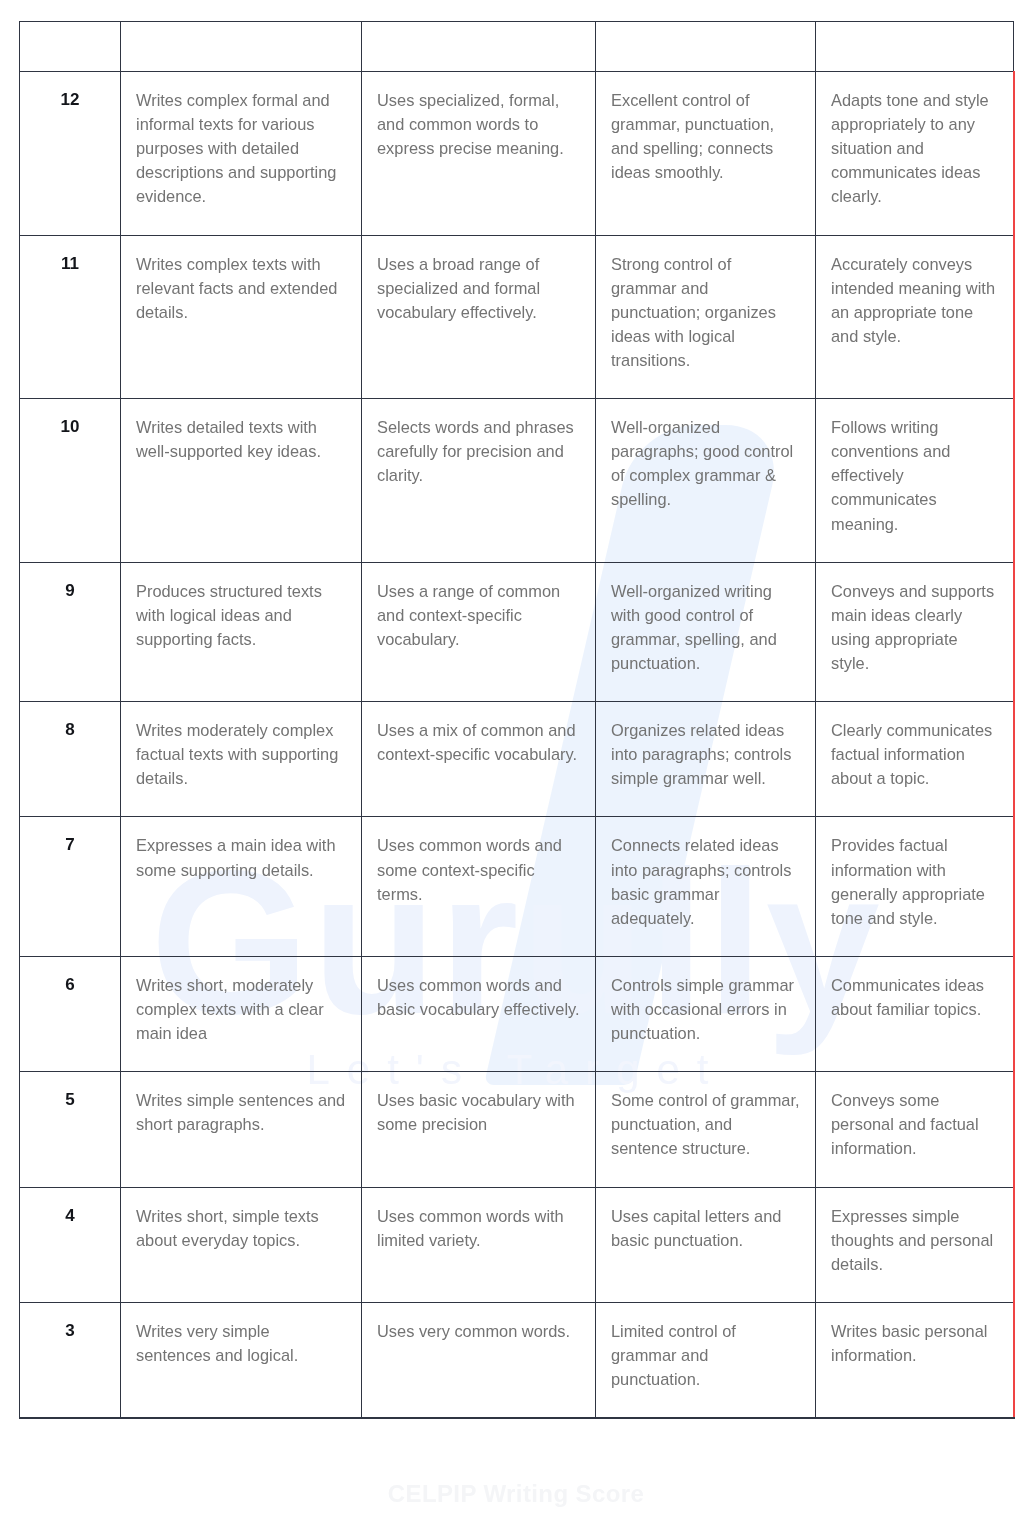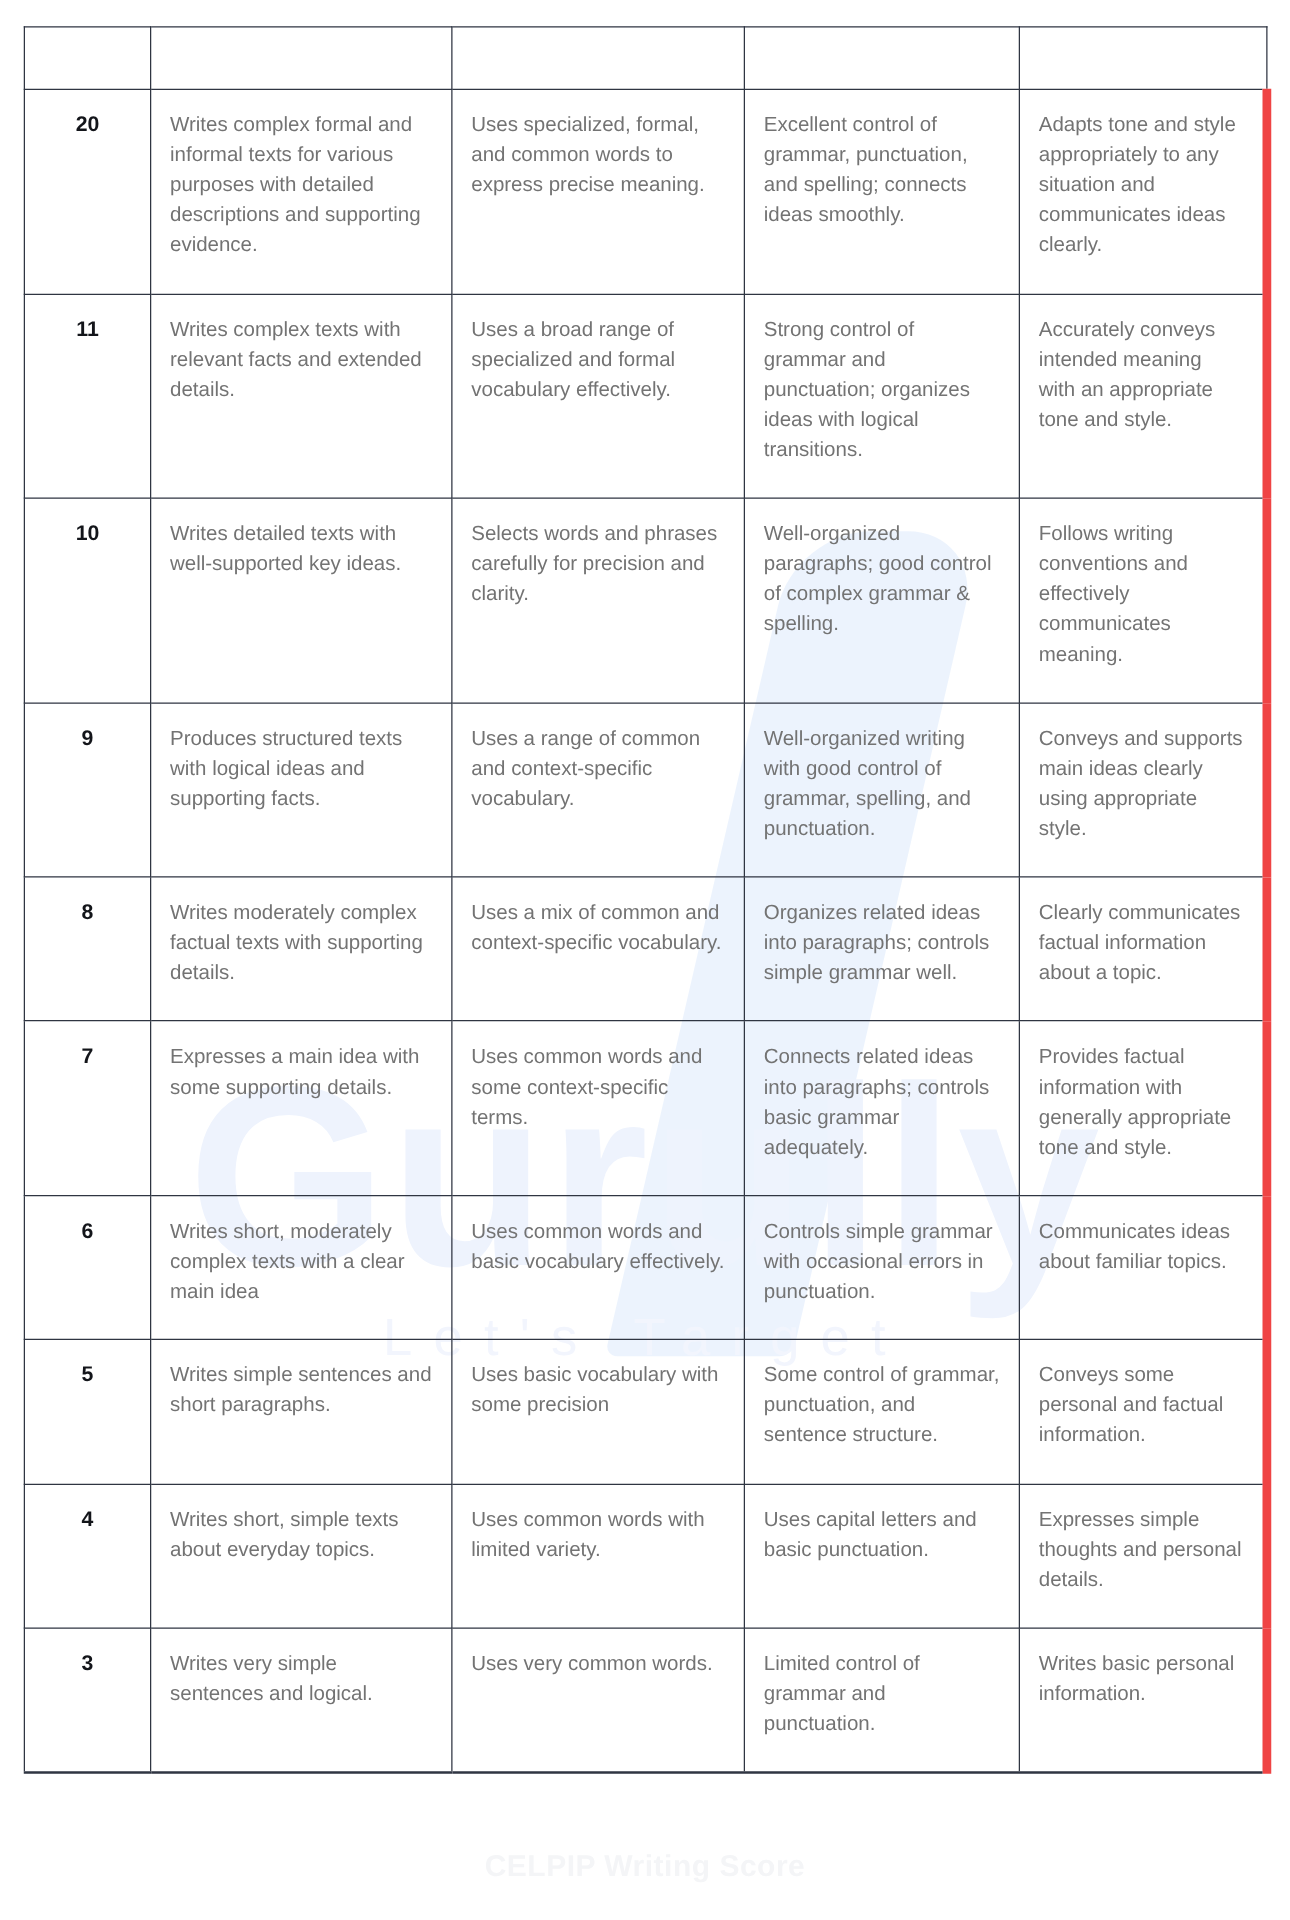--- a/index.html
+++ b/index.html
@@ -105,21 +105,21 @@
     border-bottom: 1px solid #9aa0a8;
     font-size: 16.4px;
     line-height: 1.47;
     color: #737373;
     padding: 16px 15px 26px 15px;
   }
   tbody tr td:first-child {
     border-left: 1px solid #2f3542;
   }
   tbody tr td:last-child {
-    border-right: 7px solid #ef4444;
+    border-right: 2px solid #ef4444;
   }
   tbody tr:last-child td {
     border-bottom: 2px solid #2f3542;
   }
   td.cell-level {
     text-align: center;
     font-weight: 700;
     font-size: 17px;
     padding-left: 0;
     padding-right: 0;
@@ -171,21 +171,21 @@
       <tr>
         <th class="col-level">Level</th>
         <th>Content/ Coherence</th>
         <th>Vocabulary</th>
         <th>Readability</th>
         <th>Task Fulfillment</th>
       </tr>
     </thead>
     <tbody id="table-body">
         <tr>
-          <td class="cell-level">20</td>
+          <td class="cell-level">12</td>
           <td>Writes complex formal and informal texts for various purposes with detailed descriptions and supporting evidence.</td>
           <td>Uses specialized, formal, and common words to express precise meaning.</td>
           <td>Excellent control of grammar, punctuation, and spelling; connects ideas smoothly.</td>
           <td>Adapts tone and style appropriately to any situation and communicates ideas clearly.</td>
         </tr>
         <tr>
           <td class="cell-level">11</td>
           <td>Writes complex texts with relevant facts and extended details.</td>
           <td>Uses a broad range of specialized and formal vocabulary effectively.</td>
           <td>Strong control of grammar and punctuation; organizes ideas with logical transitions.</td>

